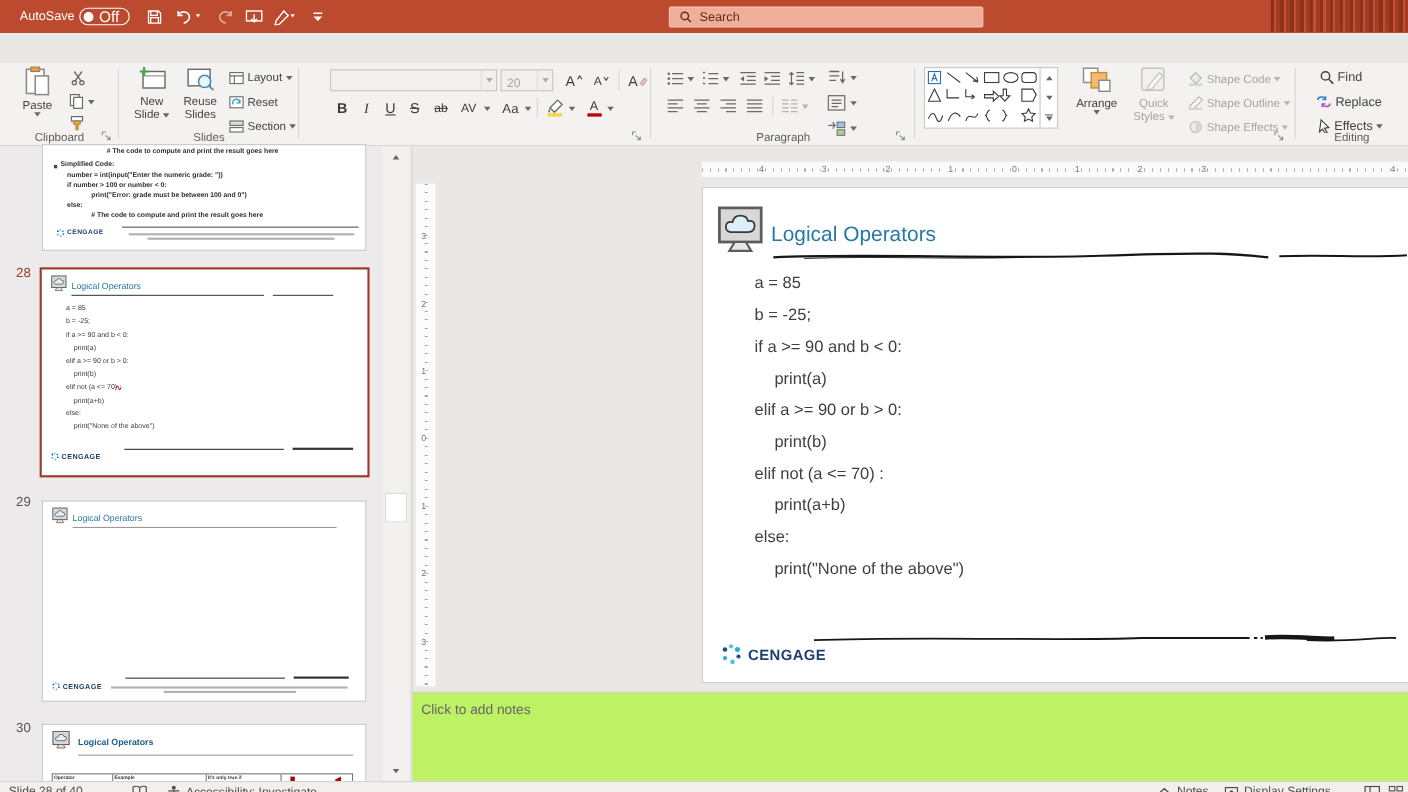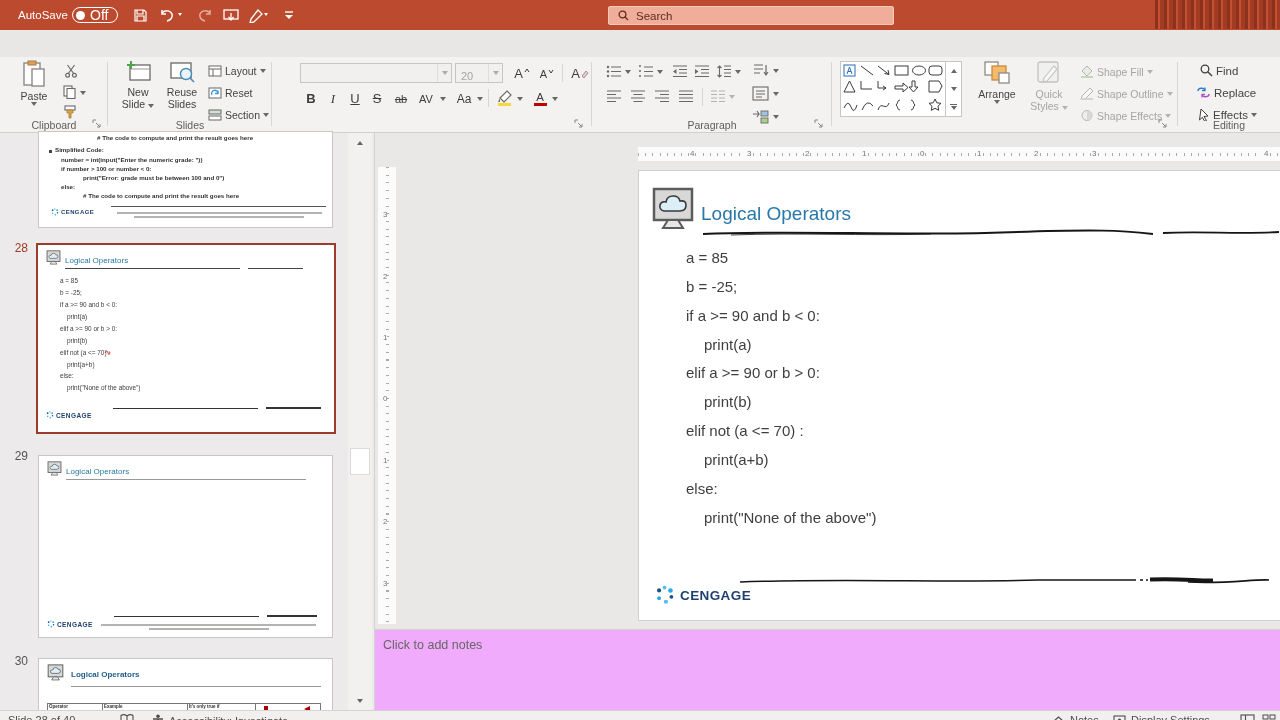--- a/index.html
+++ b/index.html
@@ -87,21 +87,21 @@
 
 
 .slidecanvas{position:absolute;left:638px;top:37px;width:642px;height:451px;background:#fff;border:1px solid #cfcfcf;border-right:none}
 .slide-title{position:absolute;left:62px;top:32px;font-size:19px;color:#2878a8;white-space:nowrap;cursor:text}
 .codeline{position:absolute;left:47px;font-size:15px;color:#3f3f3f;white-space:nowrap}
 .codeline.ind{left:65px}
 .slide-brand{position:absolute;left:16px;top:414px;display:flex;align-items:center;gap:5px}
 .slide-brand .brandtxt{font-size:13.5px}
 
 
-.notes{position:absolute;left:375px;top:496px;width:905px;height:81px;background:#f0abfc;border-top:1px solid #d2d0ce;cursor:text}
+.notes{position:absolute;left:375px;top:496px;width:905px;height:81px;background:#bef264;border-top:1px solid #d2d0ce;cursor:text}
 .notes .ph{position:absolute;left:8px;top:8px;font-size:12.5px;color:#666}
 
 
 .statusbar{position:absolute;left:0;top:710px;width:1280px;height:22px;background:#f1f0ef;border-top:1px solid #d6d4d2}
 .sb{position:absolute;top:3px;font-size:11px;color:#4f4d4b;white-space:nowrap;display:flex;align-items:center;gap:5px}
 svg{display:block}
 .hidden-defs{position:absolute;width:0;height:0;overflow:hidden}
 </style>
 </head>
 <body>
@@ -498,21 +498,21 @@
           <path d="M8 18 L18 6 l3 3 -10 12 -4 1 z" fill="#fff" stroke="#8c8a88" stroke-width="1.1"></path>
         </svg>
         <span class="lbl"><span>Quick</span><br>
         <span>Styles</span> <span class="caret"></span></span>
       </div>
       <div class="smallbtn grayed" style="left:248px;top:8px">
         <svg width="14" height="13" viewBox="0 0 14 13">
             <path d="M7 1 l5 5 -5 5 -5 -5 z" fill="#d9e7d3" stroke="#6b6967"></path>
             <rect x="1" y="11" width="12" height="2" fill="#8fb584"></rect>
           </svg>
-        <span>Shape Fill</span>
+        <span>Shape Code</span>
         <span class="caret"></span>
       </div>
       <div class="smallbtn grayed" style="left:248px;top:30px">
         <svg width="14" height="13" viewBox="0 0 14 13">
             <path d="M10 1 l3 3 -8 8 -4 1 1 -4 z" fill="#fff" stroke="#6b6967"></path>
             <rect x="1" y="11" width="12" height="2" fill="#b0aeac"></rect>
           </svg>
         <span>Shape Outline</span>
         <span class="caret"></span>
       </div>

